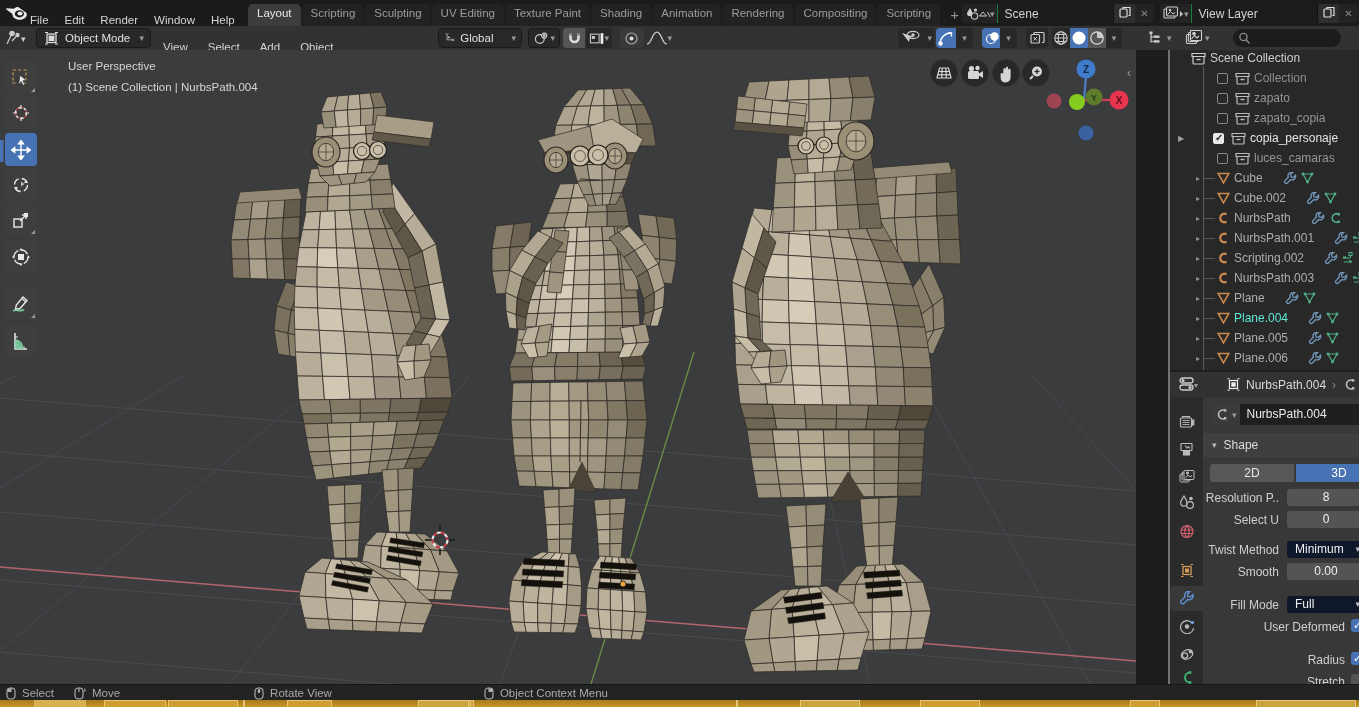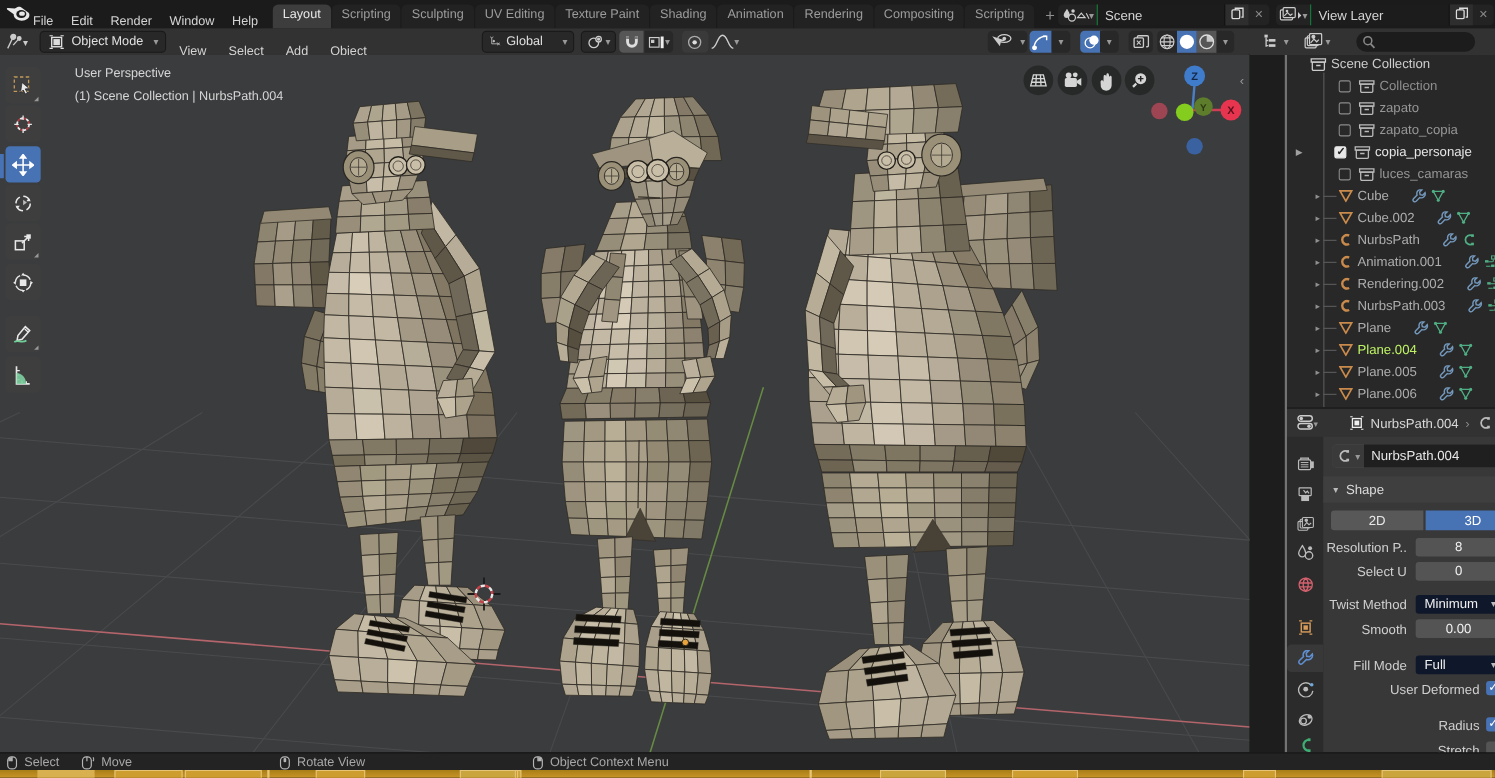--- a/index.html
+++ b/index.html
@@ -1412,21 +1412,21 @@
             <rect x="8.5" y="8.6" width="2.4" height="2.4" fill="#4fae84"></rect>
           </svg>
           <span class="rchev">⌄</span>
         </div>
         <div class="orow" style="top:178px">
           <span class="earr">▸</span>
           <span class="hline"></span>
           <svg class="ic" width="13" height="12" viewBox="0 0 13 12">
             <path d="M9.5 2.2 A4.3 4.3 0 1 0 9.5 9.8" fill="none" stroke="#c98a4b" stroke-width="2.2"></path>
           </svg>
-          <span class="lbl" style="color:#ADADAD">Animation.001</span>
+          <span class="lbl" style="color:#ADADAD">NurbsPath.001</span>
           <span style="width:14px"></span>
           <svg class="ic" width="14" height="13" viewBox="0 0 14 13">
             <path d="M12.5 3.2 a3.6 3.6 0 0 1 -4.8 4.4 L4.4 11 a1.7 1.7 0 0 1 -2.4 -2.4 L5.3 5.3 a3.6 3.6 0 0 1 4.4 -4.8 L7.6 2.6 l0.4 2.4 l2.4 0.4 Z" fill="none" stroke="#7398bc" stroke-width="1.3"></path>
           </svg>
           <svg class="ic" width="13" height="12" viewBox="0 0 13 12">
             <g fill="#4fae84">
               <rect x="7" y="0.5" width="3" height="3" fill="none" stroke="#4fae84"></rect>
               <rect x="1" y="4.5" width="3.2" height="2.2"></rect>
               <path d="M4 6 h4 M8.5 6 v-2" stroke="#4fae84" fill="none"></path>
               <rect x="6.5" y="8.5" width="3.2" height="2.2"></rect>
@@ -1434,21 +1434,21 @@
             </g>
           </svg>
           <span class="rchev">⌄</span>
         </div>
         <div class="orow" style="top:198px">
           <span class="earr">▸</span>
           <span class="hline"></span>
           <svg class="ic" width="13" height="12" viewBox="0 0 13 12">
             <path d="M9.5 2.2 A4.3 4.3 0 1 0 9.5 9.8" fill="none" stroke="#c98a4b" stroke-width="2.2"></path>
           </svg>
-          <span class="lbl" style="color:#ADADAD">Rendering.002</span>
+          <span class="lbl" style="color:#ADADAD">Scripting.002</span>
           <span style="width:14px"></span>
           <svg class="ic" width="14" height="13" viewBox="0 0 14 13">
             <path d="M12.5 3.2 a3.6 3.6 0 0 1 -4.8 4.4 L4.4 11 a1.7 1.7 0 0 1 -2.4 -2.4 L5.3 5.3 a3.6 3.6 0 0 1 4.4 -4.8 L7.6 2.6 l0.4 2.4 l2.4 0.4 Z" fill="none" stroke="#7398bc" stroke-width="1.3"></path>
           </svg>
           <svg class="ic" width="13" height="12" viewBox="0 0 13 12">
             <g fill="#4fae84">
               <rect x="7" y="0.5" width="3" height="3" fill="none" stroke="#4fae84"></rect>
               <rect x="1" y="4.5" width="3.2" height="2.2"></rect>
               <path d="M4 6 h4 M8.5 6 v-2" stroke="#4fae84" fill="none"></path>
               <rect x="6.5" y="8.5" width="3.2" height="2.2"></rect>
@@ -1499,21 +1499,21 @@
             </g>
           </svg>
           <span class="rchev">⌄</span>
         </div>
         <div class="orow" style="top:258px">
           <span class="earr">▸</span>
           <span class="hline"></span>
           <svg class="ic" width="13" height="12" viewBox="0 0 13 12">
             <path d="M1.2 1.5 h10.6 L6.5 10.8 Z" fill="none" stroke="#c98a4b" stroke-width="1.6"></path>
           </svg>
-          <span class="lbl" style="color:#bef264">Plane.004</span>
+          <span class="lbl" style="color:#5eead4">Plane.004</span>
           <span style="width:14px"></span>
           <svg class="ic" width="14" height="13" viewBox="0 0 14 13">
             <path d="M12.5 3.2 a3.6 3.6 0 0 1 -4.8 4.4 L4.4 11 a1.7 1.7 0 0 1 -2.4 -2.4 L5.3 5.3 a3.6 3.6 0 0 1 4.4 -4.8 L7.6 2.6 l0.4 2.4 l2.4 0.4 Z" fill="none" stroke="#7398bc" stroke-width="1.3"></path>
           </svg>
           <svg class="ic" width="13" height="12" viewBox="0 0 13 12">
             <g fill="none" stroke="#4fae84" stroke-width="1.2">
               <path d="M2 2 h9 L6.5 10 Z"></path>
               <circle cx="2" cy="2" r="1.4" fill="#4fae84" stroke="none"></circle>
               <circle cx="11" cy="2" r="1.4" fill="#4fae84" stroke="none"></circle>
               <circle cx="6.5" cy="10" r="1.4" fill="#4fae84" stroke="none"></circle>

